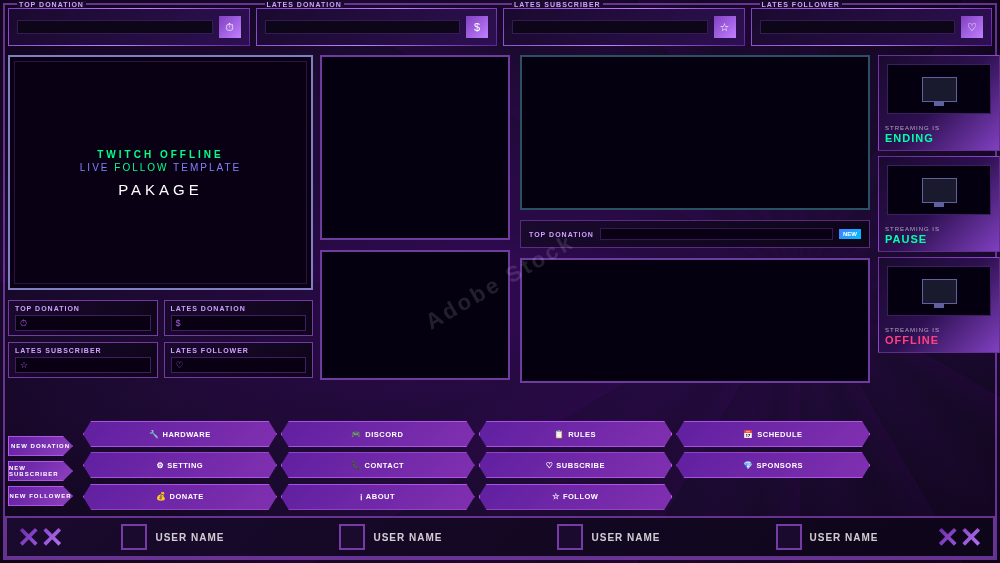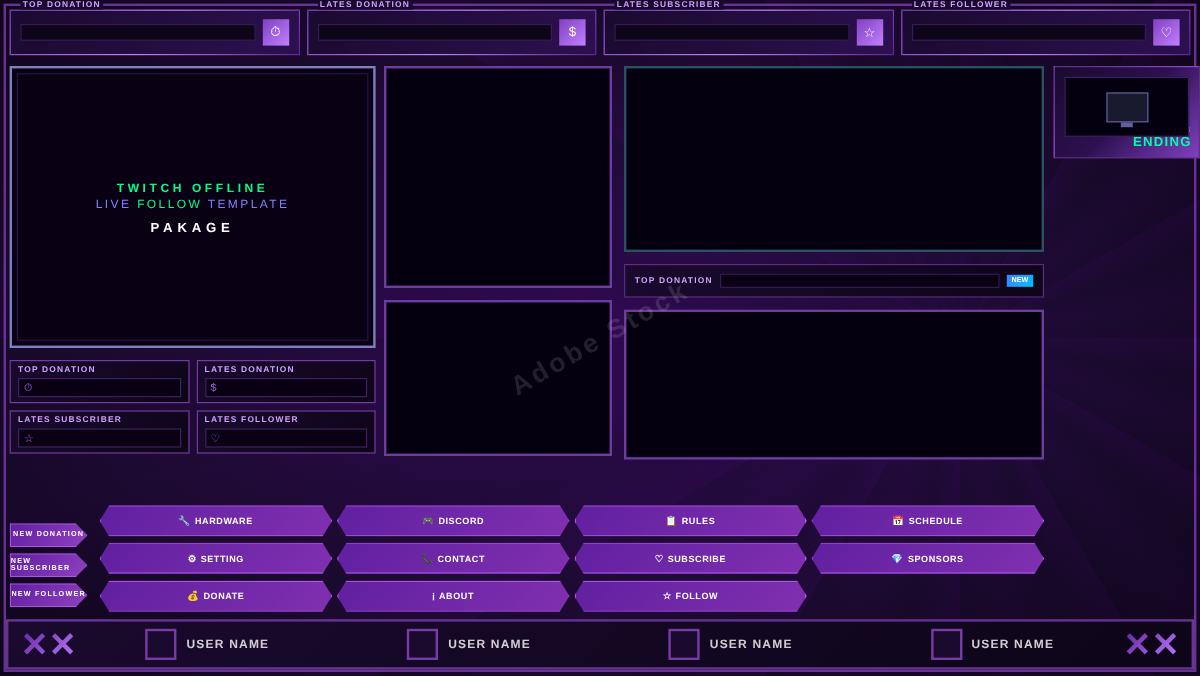--- a/index.html
+++ b/index.html
@@ -159,22 +159,22 @@
       font-size: 10px;
       letter-spacing: 2px;
     }
 
     .flag-sub2 span {
       color: #00ff88;
     }
 
     .flag-sub3 {
       color: white;
-      font-size: 11px;
-      font-weight: bold;
+      font-size: 15px;
+      font-weight: normal;
       letter-spacing: 4px;
       margin-top: 8px;
     }
 
     
     .small-stats {
       position: absolute;
       top: 300px;
       left: 8px;
       width: 305px;
@@ -309,28 +309,27 @@
     
     .far-right {
       position: absolute;
       top: 55px;
       right: 0;
       width: 122px;
       z-index: 10;
     }
 
     .far-right-item {
-      height: 77px;
+      height: 96px;
       background: linear-gradient(135deg, #1a0a2e 0%, #2d1050 50%, #8040c0 100%);
       border: 1.5px solid rgba(160,80,220,0.5);
       margin-bottom: 5px;
       position: relative;
       display: flex;
       flex-direction: column;
-      align-items: flex-end;
       justify-content: flex-end;
       padding: 6px;
       overflow: hidden;
     }
 
     .far-right-screen {
       position: absolute;
       top: 8px;
       left: 8px;
       right: 8px;
@@ -582,20 +581,34 @@
 <div class="right-main-2"></div>
 
 <div class="far-right">
   <div class="far-right-item">
     <div class="far-right-screen">
       <div class="far-right-monitor"></div>
     </div>
     <div class="streaming-label">STREAMING IS</div>
     <div class="streaming-status status-ending">ENDING</div>
   </div>
+  <div class="far-right-item">
+    <div class="far-right-screen">
+      <div class="far-right-monitor"></div>
+    </div>
+    <div class="streaming-label">STREAMING IS</div>
+    <div class="streaming-status status-pause">PAUSE</div>
+  </div>
+  <div class="far-right-item">
+    <div class="far-right-screen">
+      <div class="far-right-monitor"></div>
+    </div>
+    <div class="streaming-label">STREAMING IS</div>
+    <div class="streaming-status status-offline">OFFLINE</div>
+  </div>
 </div>
 
 <div style="position:absolute; bottom:52px; left:8px; width:72px; z-index:10;">
   <div class="new-badge">NEW DONATION</div>
   <div class="new-badge">NEW SUBSCRIBER</div>
   <div class="new-badge">NEW FOLLOWER</div>
 </div>
 
 <div class="nav-buttons-grid" style="position: absolute; bottom: 52px; left: 83px; right: 130px; height: 90px; z-index: 10;">
   <div class="nav-btn">

